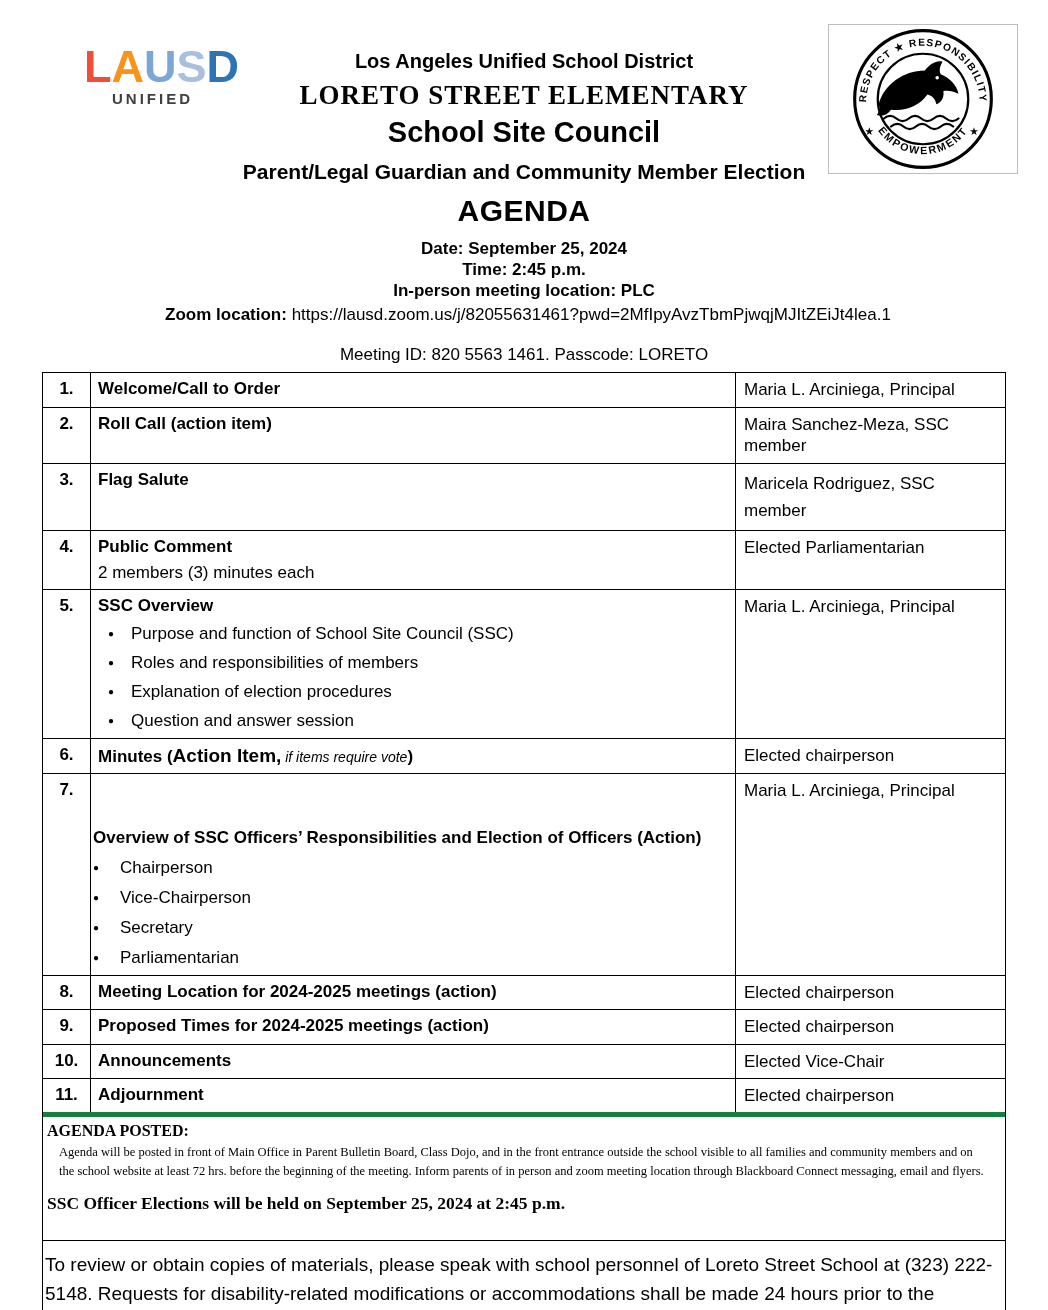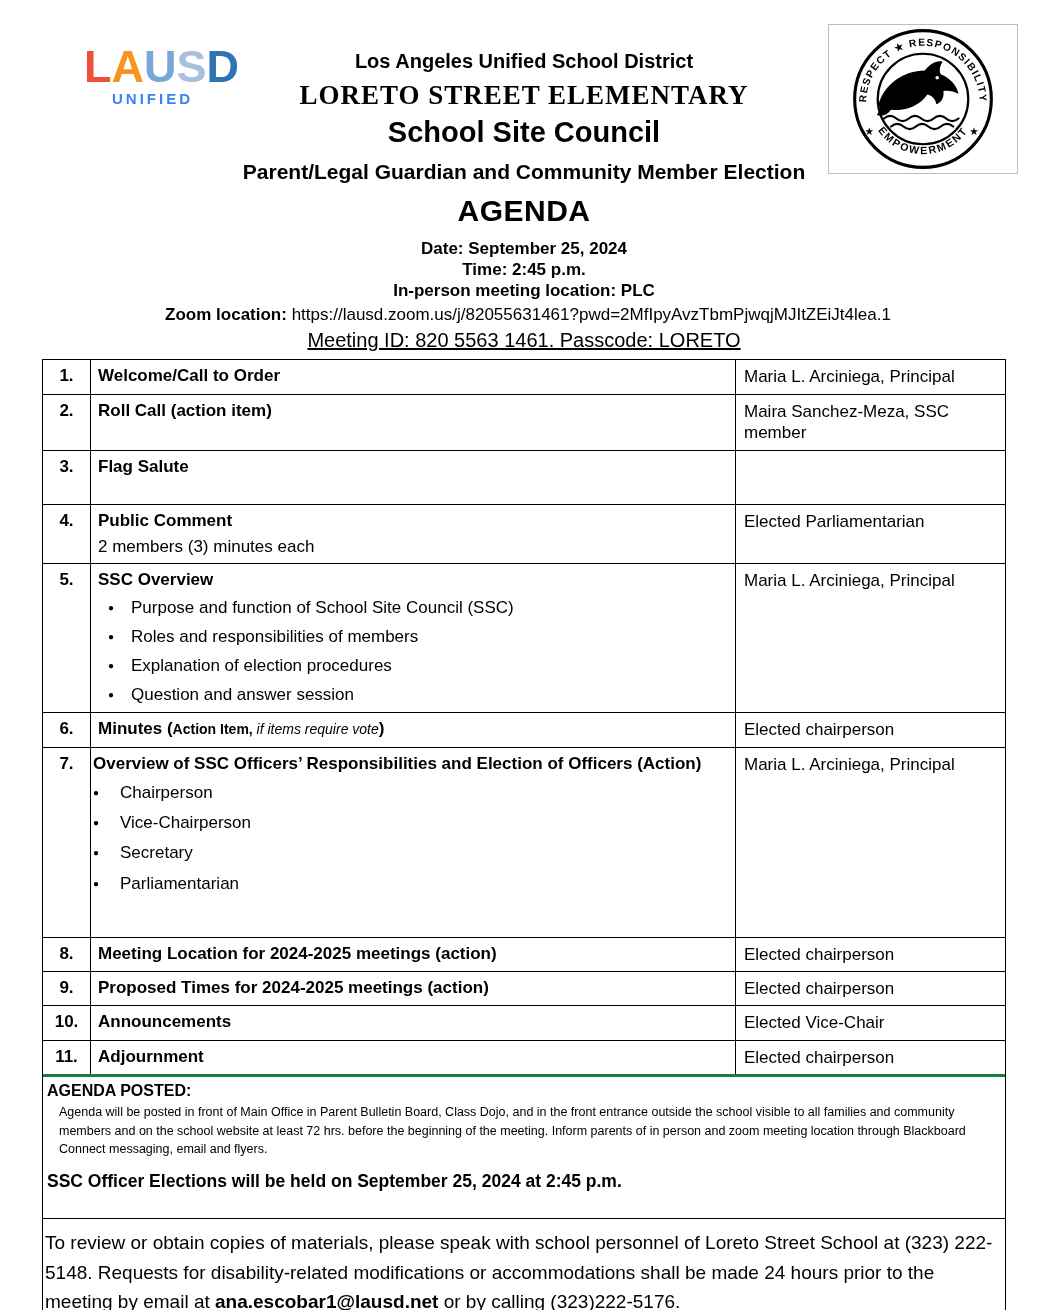--- a/index.html
+++ b/index.html
@@ -4,65 +4,65 @@
 <style>
   * { margin:0; padding:0; box-sizing:border-box; }
   body { background:#fff; font-family:"Liberation Sans", sans-serif; color:#000; }
   .page { position:relative; width:1048px; height:1310px; background:#fff; margin:0 auto; overflow:hidden; }
 
   
   .top { position:relative; padding-top:50px; }
   .lausd-logo { position:absolute; left:84px; top:44px; text-align:left; line-height:1; }
   .lausd-word { font-size:45px; font-weight:800; letter-spacing:0px; }
   .ll0{color:#F04E37;} .ll1{color:#F7941D;} .ll2{color:#7BA7D7;} .ll3{color:#A8BFDD;} .ll4{color:#2E74B5;}
-  .lausd-unified { font-size:15px; font-weight:800; letter-spacing:3px; color:#3b82f6; margin-top:2px; padding-left:28px; }
+  .lausd-unified { font-size:15px; font-weight:800; letter-spacing:3px; color:#404040; margin-top:2px; padding-left:28px; }
 
   .seal-box { position:absolute; right:30px; top:24px; width:190px; height:150px; border:1px solid #bdbdbd;
               display:flex; align-items:center; justify-content:center; background:#fff; }
   .seal-arc { font-size:11.5px; font-weight:bold; letter-spacing:1.4px; fill:#000; font-family:"Liberation Sans",sans-serif; }
   .seal-arc-b { font-size:12px; font-weight:bold; letter-spacing:2px; fill:#000; font-family:"Liberation Sans",sans-serif; }
   .seal-star { font-size:12px; fill:#000; }
 
   .head-text { text-align:center; }
   .h-district { font-size:20px; font-weight:700; }
   .h-school { font-family:"Liberation Serif", serif; font-size:27px; font-weight:800; letter-spacing:1px; margin-top:7px; }
   .h-council { font-size:29px; font-weight:800; margin-top:5px; }
   .h-subtitle { font-size:21px; font-weight:800; margin-top:11px; }
   .h-agenda { font-size:30px; font-weight:800; margin-top:10px; letter-spacing:0.5px; }
   .h-meta { font-size:17px; font-weight:bold; margin-top:1px; }
   .h-meta.first { margin-top:11px; }
   .h-zoom { font-size:17px; margin-top:4px;padding-left:8px; }
   .h-zoom b { font-weight:bold; }
-  .h-mid { font-size:20px; font-weight:normal; margin-top:4px;text-decoration:underline; }
+  .h-mid { font-size:17px; font-weight:normal; margin-top:20px; }
 
   
   .table-box { margin:7px 42px 0 42px; border:1px solid #000; }
   .t-row { display:grid; grid-template-columns:48px 1fr 269px; border-top:1px solid #000; }
   .t-row:first-child { border-top:none; }
   .c-num { border-right:1px solid #000; text-align:center; font-weight:bold; font-size:17px; padding-top:6px; }
   .c-item { border-right:1px solid #000; padding:6px 8px 6px 7px; font-size:17px; }
   .c-person { padding:6px 30px 6px 8px; font-size:17px; line-height:1.25; }
   .i-title { font-weight:bold; }
   .i-note { font-weight:normal; margin-top:6px; }
-  .i-small-bold { font-weight:bold; font-size:14px;margin-top:27px; }
+  .i-small-bold { font-weight:bold; font-size:19px;margin-top:27px; }
   .i-small-italic { font-style:italic; font-size:14px; font-weight:normal; }
   .b-line { display:flex; margin-top:7px; margin-left:10px; line-height:1.3; }
   .b-dot { display:inline-block; width:23px; font-size:10px; padding-top:4px; }
   .r1{min-height:34px;} .r2{min-height:52px;} .r3{min-height:54px;} .r4{min-height:54px;}
   .r5{min-height:134px;} .r6{min-height:35px;} .r7{min-height:190px;} .r8{min-height:33px;}
   .r9{min-height:33px;} .r10{min-height:34px;} .r11{min-height:34px;}
   .r3 .c-person { line-height:1.6; }
   .r7 .c-item { padding-left:2px; }
-  .r7 .i-title { line-height:1.2; display:block; }
+  .r7 .i-title { line-height:1.2; display:block;margin-top:48px; }
   .r7 .i-sub { font-weight:bold; margin-top:7px; }
   .r7 .b-line { margin-left:0; margin-top:8px; }
   .r7 .b-dot { width:27px; }
 
   
-  .posted-section { border-top:3px solid #15803d; padding:5px 10px 26px 4px; }
+  .posted-section { border-top:5px solid #15803d; padding:5px 10px 26px 4px;font-family:Liberation Serif, serif; }
   .posted-heading { font-weight:800; font-size:16px; }
   .posted-text { font-size:12.5px; line-height:1.5; margin:3px 6px 0 12px; max-width:940px; }
   .elections-line { font-weight:800; font-size:17.5px; margin-top:12px; }
   .contact-section { border-top:1px solid #000; padding:9px 6px 12px 2px; font-size:19px; line-height:1.55; }
   .contact-section b { font-weight:800; }
 </style>
 </head>
 <body>
 
 <div class="page">
@@ -117,20 +117,21 @@
 
     <div class="t-row r2">
       <div class="c-num">2.</div>
       <div class="c-item"><span class="i-title">Roll Call  (action item)</span></div>
       <div class="c-person">Maira Sanchez-Meza, SSC member</div>
     </div>
 
     <div class="t-row r3">
       <div class="c-num">3.</div>
       <div class="c-item"><span class="i-title">Flag Salute</span></div>
+      <div class="c-person">Maricela Rodriguez, SSC member</div>
     </div>
 
     <div class="t-row r4">
       <div class="c-num">4.</div>
       <div class="c-item">
         <span class="i-title">Public Comment</span>
         <div class="i-note">2 members (3) minutes each</div>
       </div>
       <div class="c-person">Elected Parliamentarian</div>
     </div>

